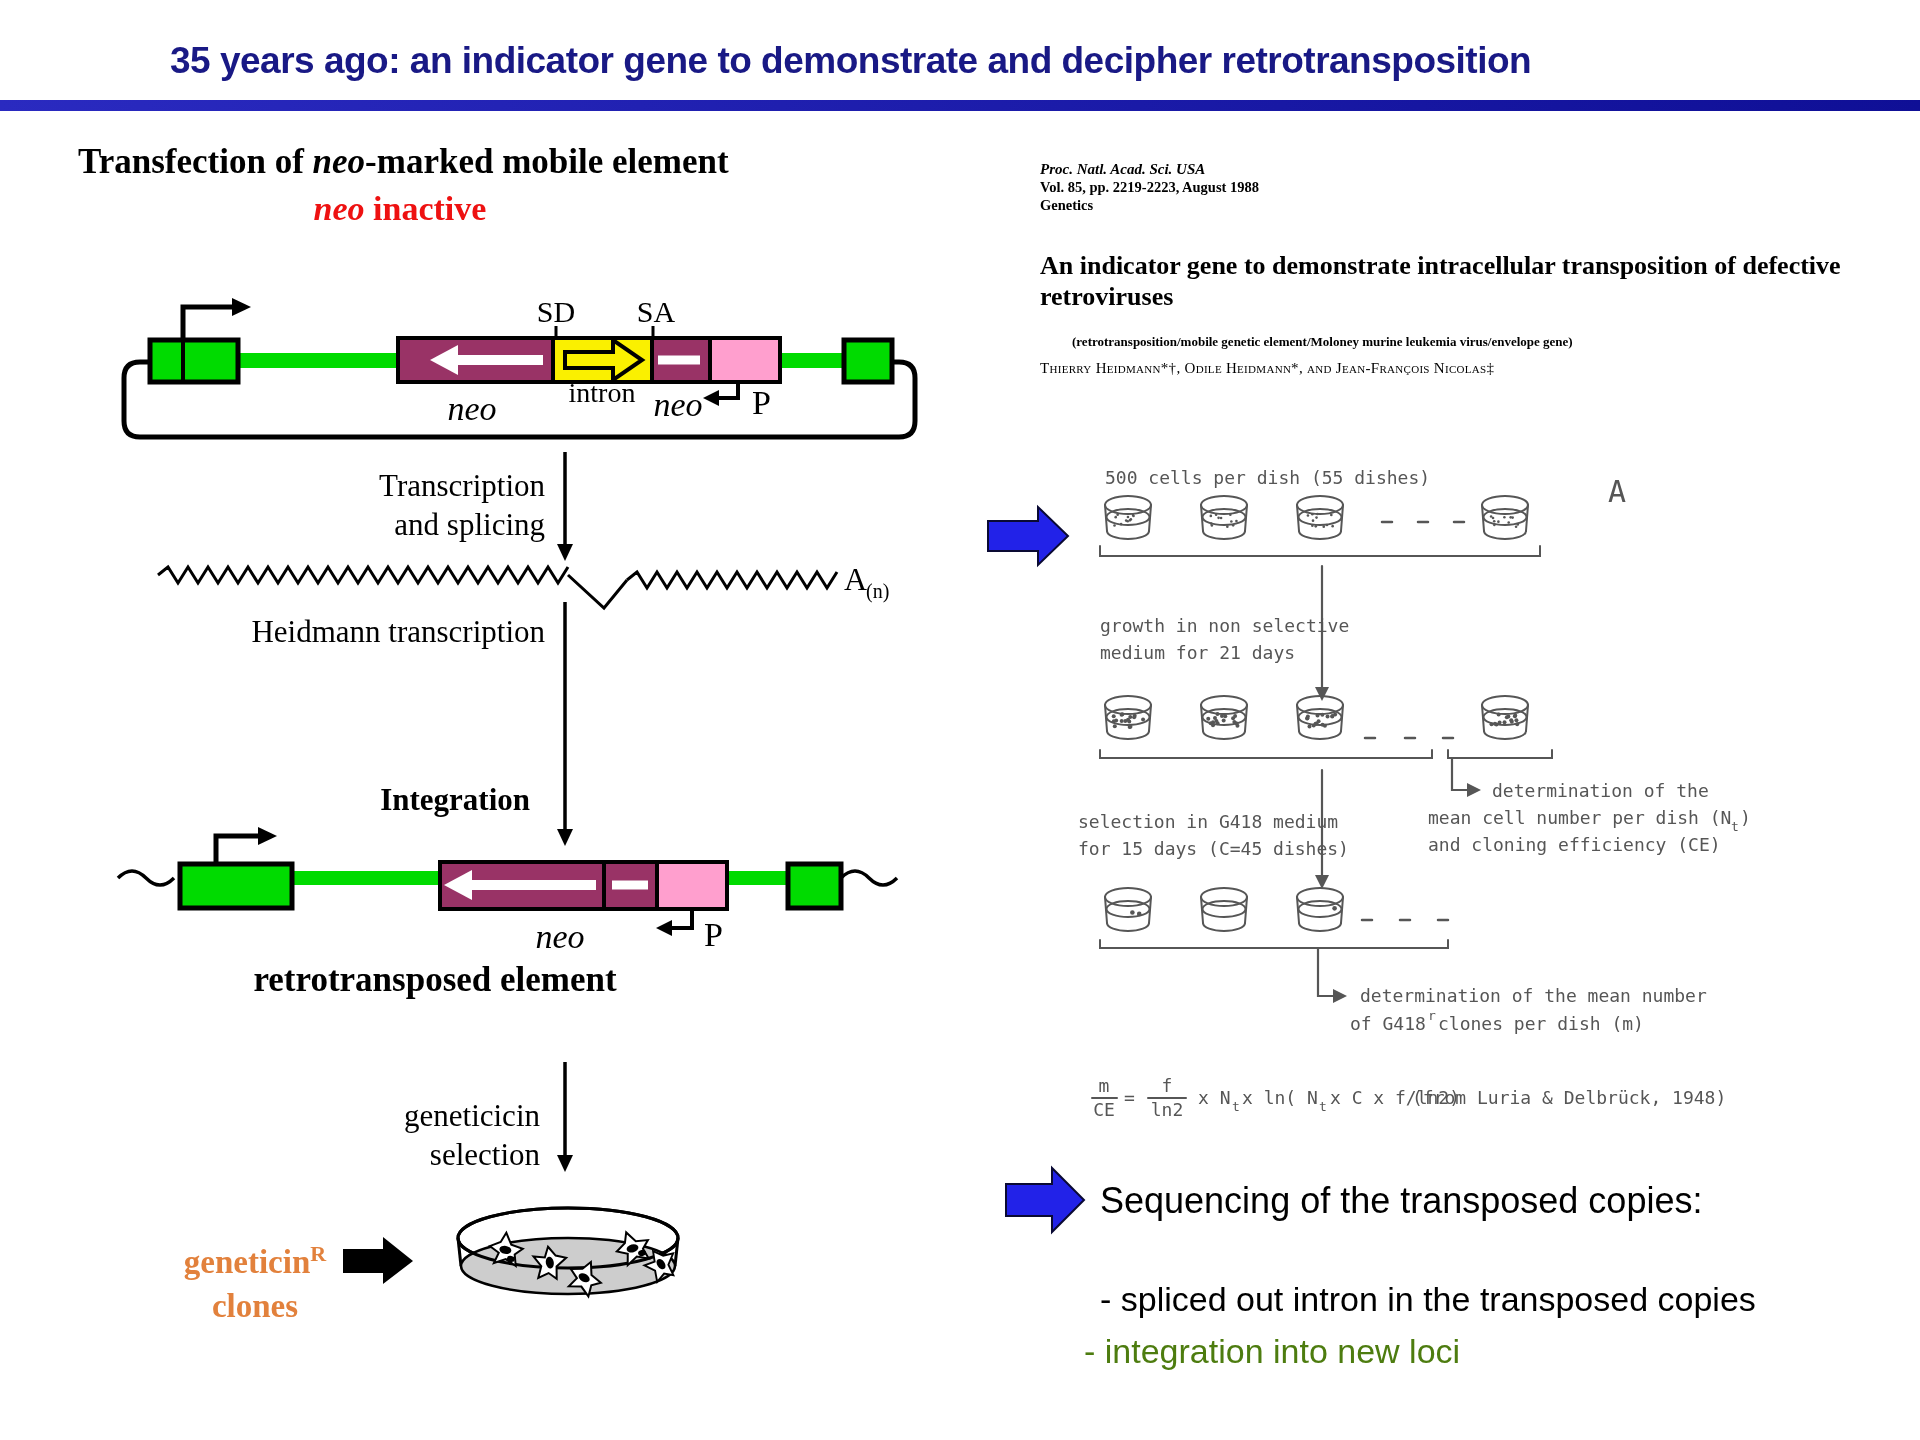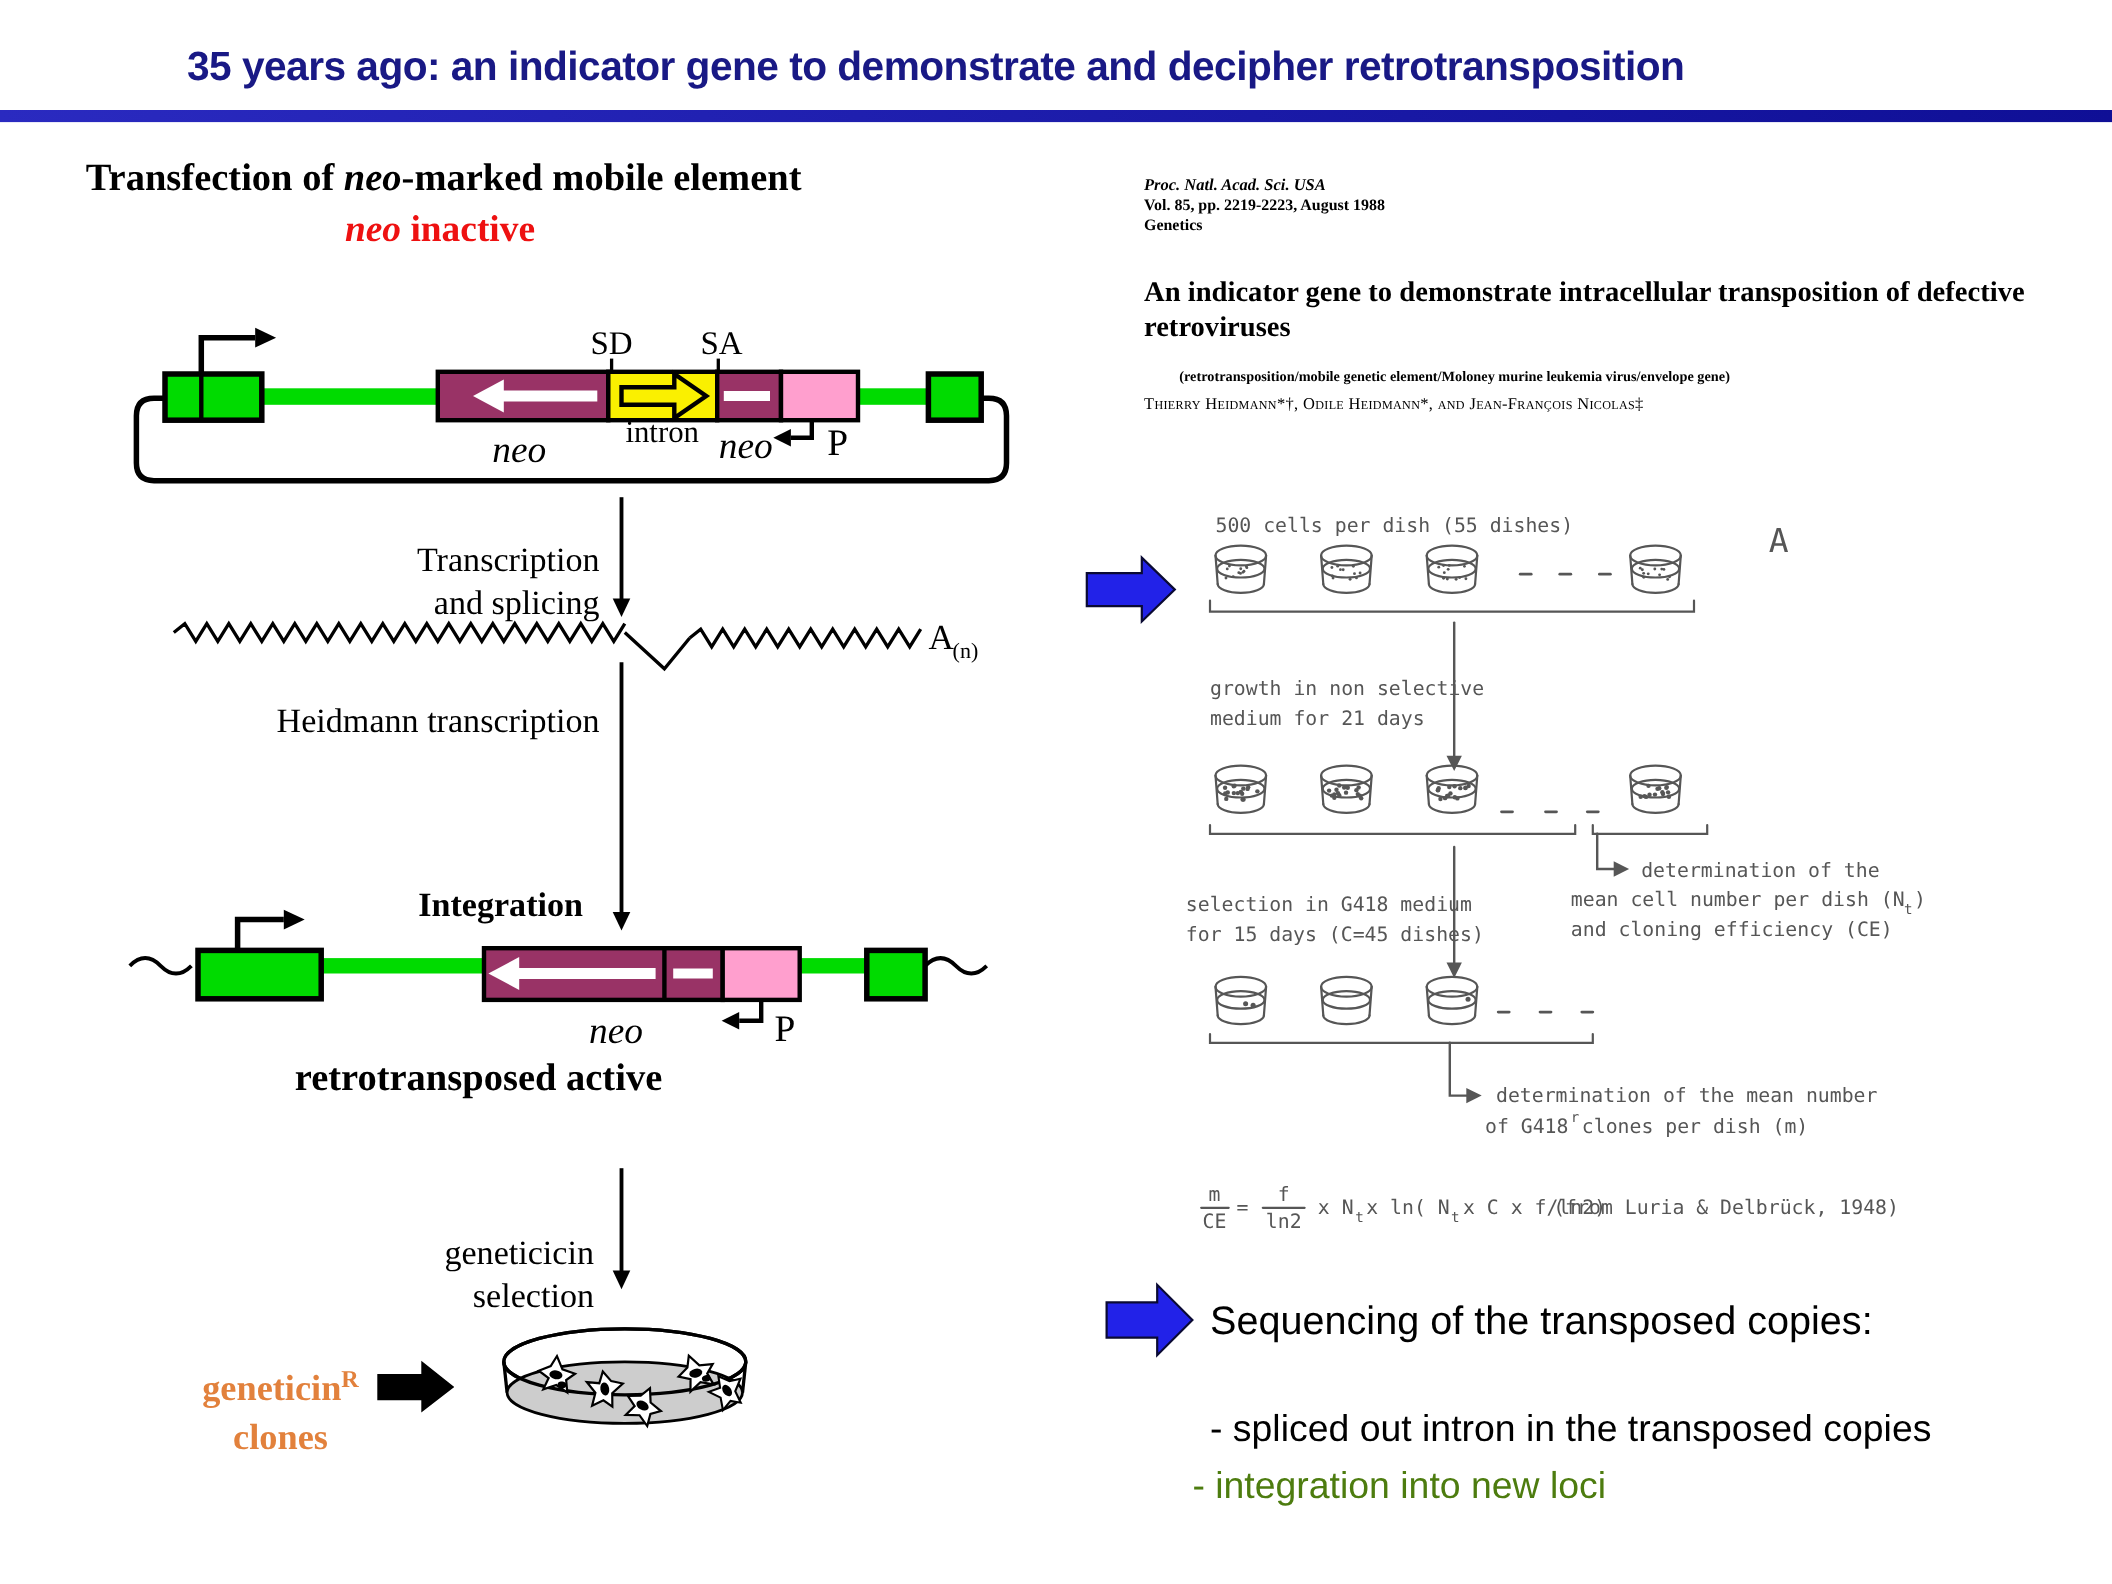--- a/index.html
+++ b/index.html
@@ -7,21 +7,21 @@
          font-family:"Liberation Serif",serif;}
   .abs{position:absolute;}
   #title{left:170px;top:40px;font-family:"Liberation Sans",sans-serif;
          font-size:37px;font-weight:600;letter-spacing:-0.5px;color:#191985;white-space:nowrap;}
   #bar{left:0;top:100px;width:1920px;height:11px;
        background:linear-gradient(90deg,#2a2ac0,#0f0f96);}
   #heading1{left:78px;top:142px;font-size:35px;font-weight:bold;color:#000;white-space:nowrap;}
   #heading1 .it{font-style:italic;}
   #neo-inactive{left:180px;top:190px;width:440px;text-align:center;font-size:34px;font-weight:bold;color:#ee1111;}
   #neo-inactive .it{font-style:italic;}
-  .flowlabel{font-size:31px;color:#000;text-align:right;line-height:39px;margin-top:23px;}
+  .flowlabel{font-size:31px;color:#000;text-align:right;line-height:39px;}
   #lbl-transcription{left:245px;top:466px;width:300px;}
   #lbl-reverse{left:215px;top:612px;width:330px;}
   #lbl-integration{left:230px;top:780px;width:300px;font-weight:bold;}
   #lbl-geneticin{left:240px;top:1096px;width:300px;}
   #retro{left:215px;top:960px;width:440px;text-align:center;font-size:35px;font-weight:bold;color:#000;white-space:nowrap;}
   #neo-active{left:215px;top:1008px;width:440px;text-align:center;font-size:37px;font-weight:bold;color:#ee1111;}
   #neo-active .it{font-style:italic;}
   #clones{left:150px;top:1232px;width:210px;text-align:center;font-size:33px;font-weight:bold;
           color:#e2813c;line-height:44px;}
   #clones sup{font-size:22px;}
@@ -403,21 +403,21 @@
     <div>Transcription</div>
     <div>and splicing</div>
   </div>
   <div id="lbl-reverse" class="abs flowlabel">Heidmann transcription</div>
   <div id="lbl-integration" class="abs flowlabel">Integration</div>
   <div id="lbl-geneticin" class="abs flowlabel">
     <div>geneticicin</div>
     <div>selection</div>
   </div>
 
-  <div id="retro" class="abs">retrotransposed active</div>
+  <div id="retro" class="abs">retrotransposed element</div>
   <div id="clones" class="abs">
     <div><span>geneticin</span><sup>R</sup></div>
     <div>clones</div>
   </div>
 
   <div id="paper-head" class="abs">
     <div id="paper-journal">Proc. Natl. Acad. Sci. USA</div>
     <div id="paper-vol">Vol. 85, pp. 2219-2223, August 1988</div>
     <div id="paper-genetics">Genetics</div>
   </div>

